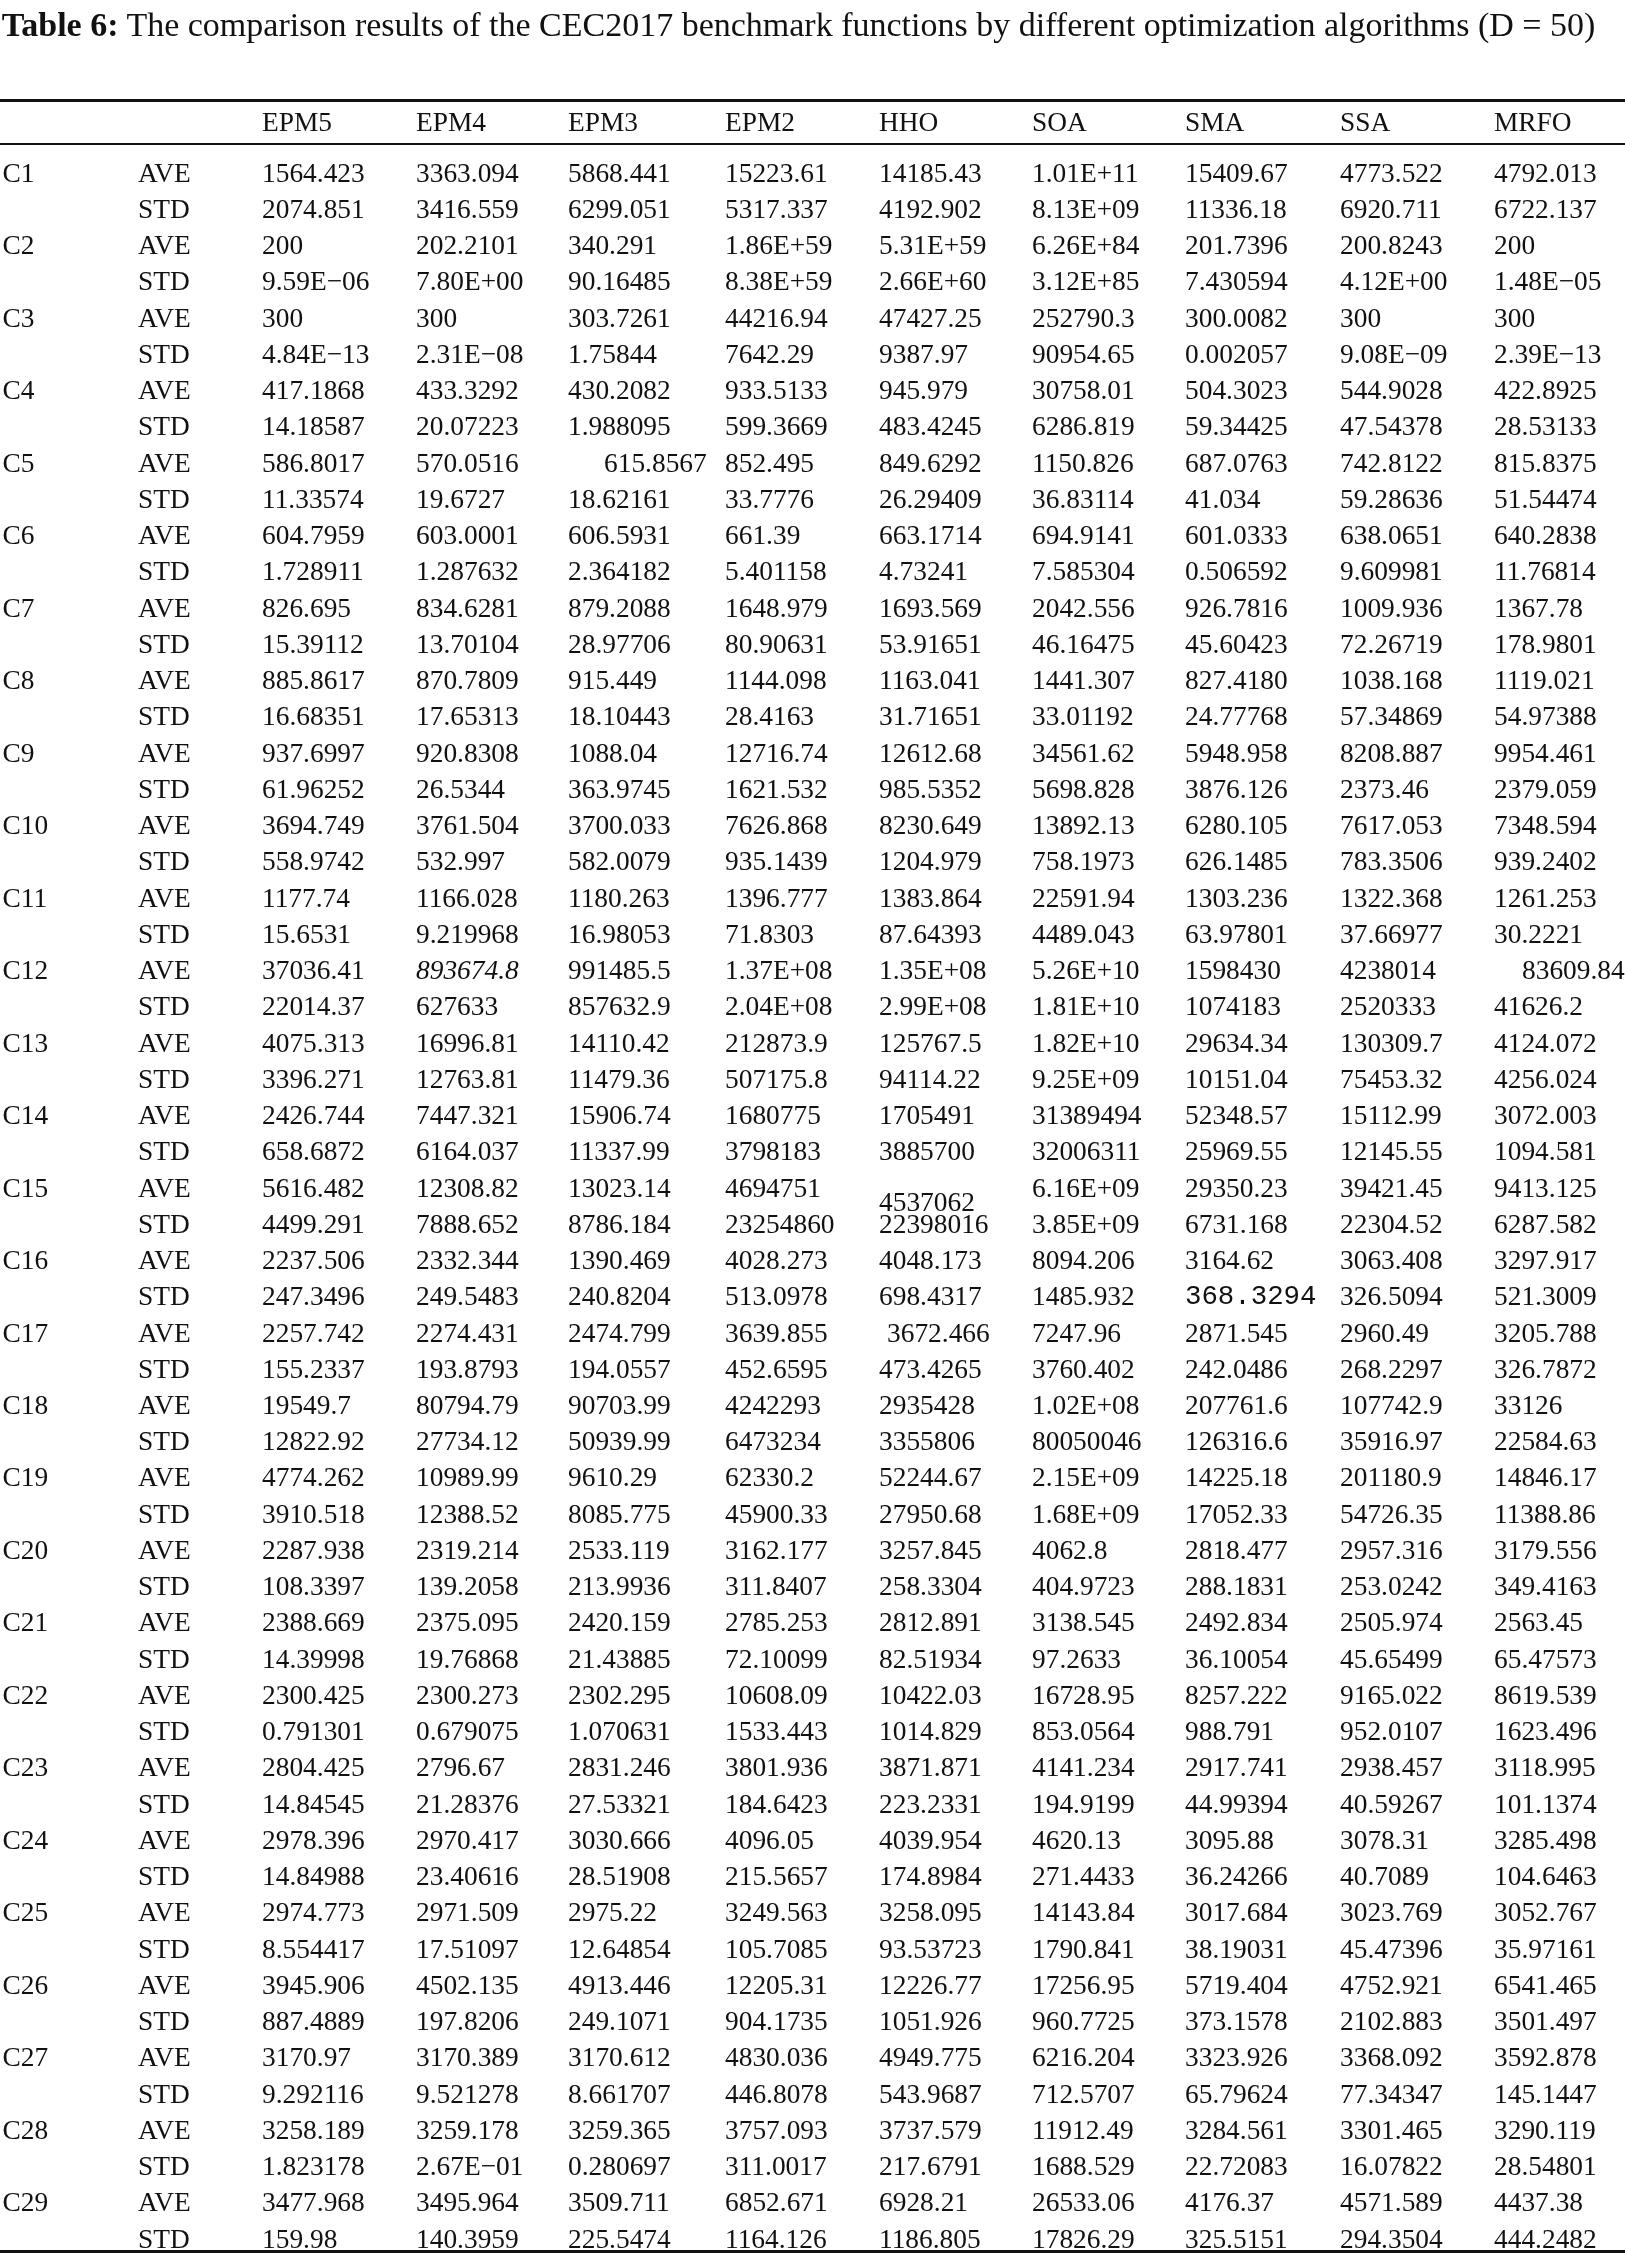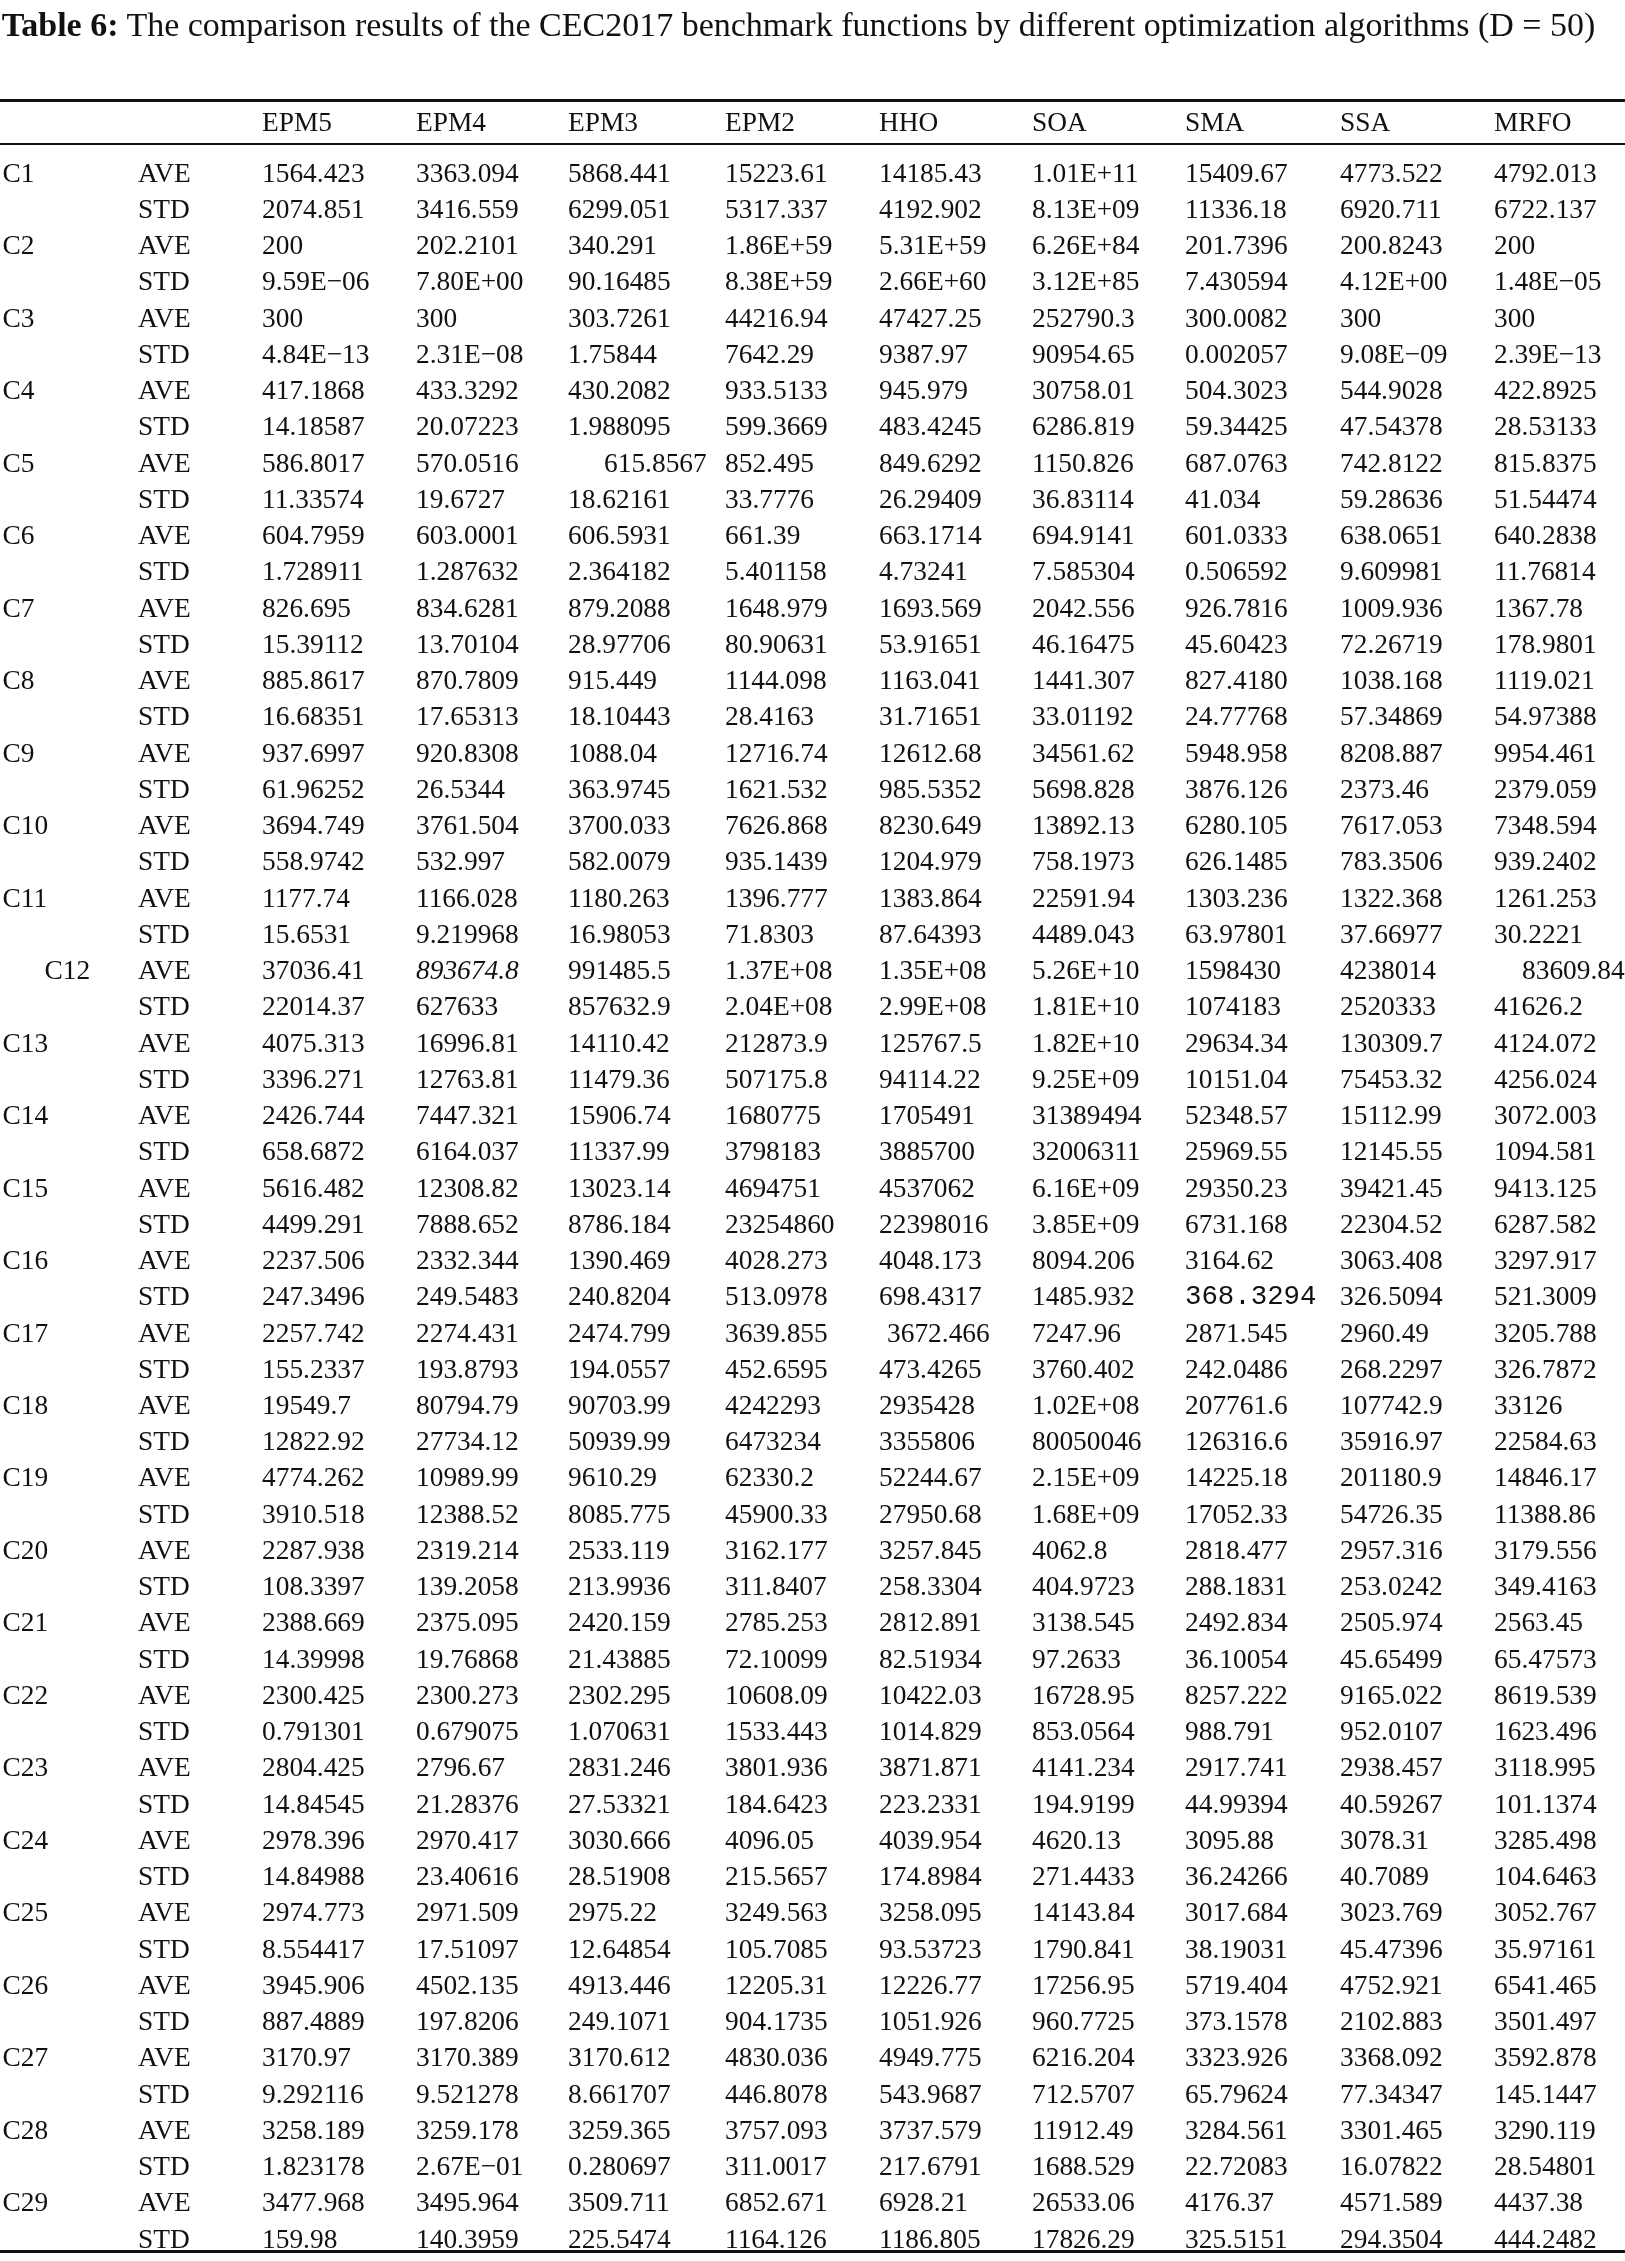--- a/index.html
+++ b/index.html
@@ -311,21 +311,21 @@
       <span class="cell" style="left: 416px;">9.219968</span>
       <span class="cell" style="left: 568px;">16.98053</span>
       <span class="cell" style="left: 725px;">71.8303</span>
       <span class="cell" style="left: 879px;">87.64393</span>
       <span class="cell" style="left: 1032px;">4489.043</span>
       <span class="cell" style="left: 1185px;">63.97801</span>
       <span class="cell" style="left: 1340px;">37.66977</span>
       <span class="cell" style="left: 1494px;">30.2221</span>
     </div>
     <div class="row" style="top: 952px;">
-      <span class="cell" style="left: 2.5px; margin-left: 42px;">C12</span>
+      <span class="cell" style="left: 2.5px;">C12</span>
       <span class="cell" style="left: 138px;">AVE</span>
       <span class="cell" style="left: 262px;">37036.41</span>
       <span class="cell" style="left: 416px; font-style: italic;">893674.8</span>
       <span class="cell" style="left: 568px;">991485.5</span>
       <span class="cell" style="left: 725px;">1.37E+08</span>
       <span class="cell" style="left: 879px;">1.35E+08</span>
       <span class="cell" style="left: 1032px;">5.26E+10</span>
       <span class="cell" style="left: 1185px;">1598430</span>
       <span class="cell" style="left: 1340px;">4238014</span>
       <span class="cell" style="left: 1494px; margin-left: 28px;">83609.84</span>
@@ -392,21 +392,21 @@
       <span class="cell" style="left: 1340px;">12145.55</span>
       <span class="cell" style="left: 1494px;">1094.581</span>
     </div>
     <div class="row" style="top: 1170px;">
       <span class="cell" style="left: 2.5px;">C15</span>
       <span class="cell" style="left: 138px;">AVE</span>
       <span class="cell" style="left: 262px;">5616.482</span>
       <span class="cell" style="left: 416px;">12308.82</span>
       <span class="cell" style="left: 568px;">13023.14</span>
       <span class="cell" style="left: 725px;">4694751</span>
-      <span class="cell" style="left: 879px;">4537062</span>
+      <span class="cell" style="left: 879px; margin-top: 14px;">4537062</span>
       <span class="cell" style="left: 1032px;">6.16E+09</span>
       <span class="cell" style="left: 1185px;">29350.23</span>
       <span class="cell" style="left: 1340px;">39421.45</span>
       <span class="cell" style="left: 1494px;">9413.125</span>
     </div>
     <div class="row" style="top: 1206px;">
       <span class="cell" style="left: 138px;">STD</span>
       <span class="cell" style="left: 262px;">4499.291</span>
       <span class="cell" style="left: 416px;">7888.652</span>
       <span class="cell" style="left: 568px;">8786.184</span>

